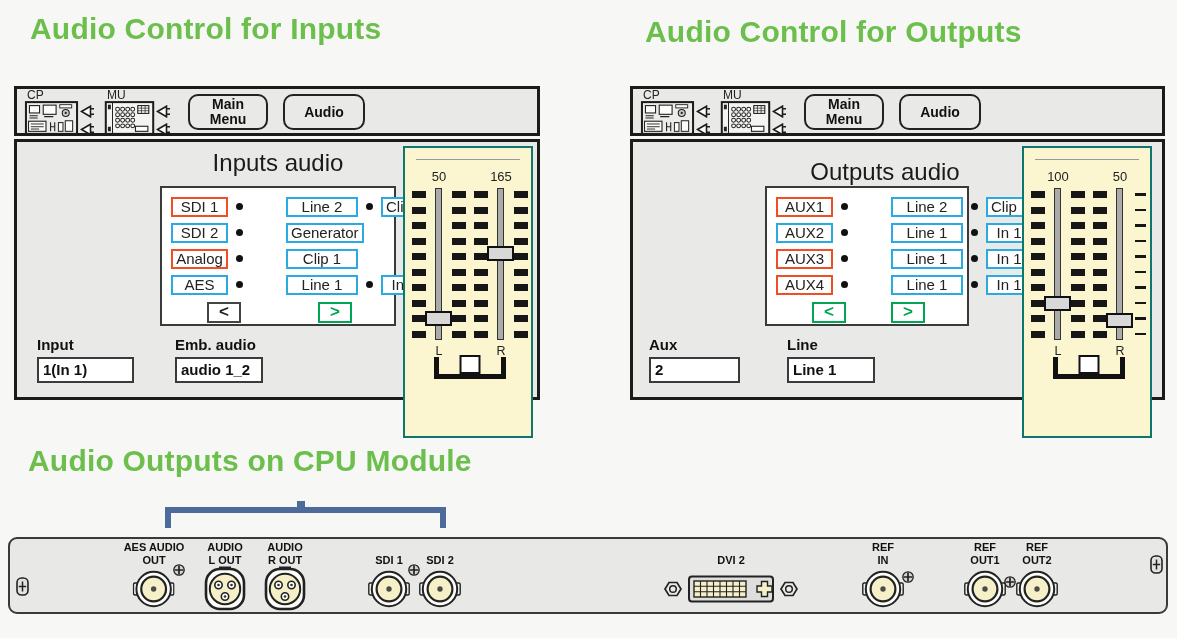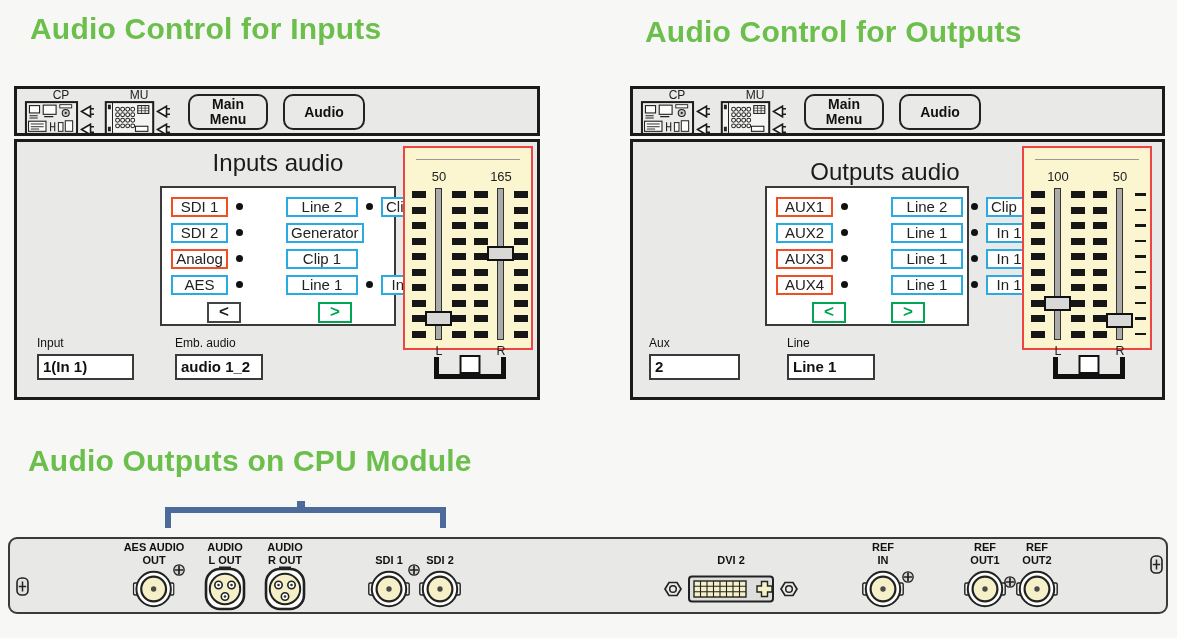--- a/index.html
+++ b/index.html
@@ -28,21 +28,21 @@
     padding: 1px 7px 0;
     gap: 9px;
   }
   .p-body {
     position: relative;
     margin-top: 3px;
     height: 261px;
     background: var(--c-panel-bg, #e9e9e7);
     border: 3px solid #1b1b1b;
   }
-  .device { display: flex; flex-direction: column; align-items: center; }
+  .device { display: flex; flex-direction: column; }
   .dev-label { font-size: 12px; line-height: 11px; color: #222; margin-left: 3px; }
   .dev-row { display: flex; align-items: center; height: 34px; }
   .plugs { display: flex; flex-direction: column; justify-content: space-between; height: 28px; margin-left: 1px; }
   .icon-slot { display: inline-flex; }
   .hbtn {
     height: 36px; margin-top: 4px;
     border: 2.5px solid #222; border-radius: 10px;
     background: transparent;
     font-family: inherit; font-weight: bold; font-size: 14px; line-height: 15px;
     color: #111; padding: 0 6px; cursor: pointer;
@@ -66,28 +66,28 @@
   .m-arrows { display: flex; justify-content: space-between; padding: 2px 42px 0 36px; }
   .arrow {
     width: 34px; height: 21px; border: 2px solid #444;
     font-weight: bold; font-size: 17px; line-height: 1;
     display: flex; align-items: center; justify-content: center; padding-bottom: 2px;
     cursor: pointer;
   }
   .arrow.dark { border-color: #444; color: #222; }
   .arrow.green { border-color: var(--c-green, #00a651); color: var(--c-green, #00a651); }
   .field { position: absolute; }
-  .f-label { font-size: 12px; font-weight: normal; color: #111; margin-bottom: 4px; }
+  .f-label { font-size: 15px; font-weight: bold; color: #111; margin-bottom: 4px; }
   .f-value {
     width: 100%; height: 26px; border: 2px solid #3a3a3a; background: #fff;
     font-size: 15px; font-weight: bold; color: #111; padding: 2px 4px 0;
   }
   .fader-panel {
-    position: absolute; top: 4px; width: 130px; height: 204px;
-    background: var(--c-fader-bg, #fbf6cf); border: 2px solid #ef4444;
+    position: absolute; top: 4px; width: 130px; height: 292px;
+    background: var(--c-fader-bg, #fbf6cf); border: 2px solid #0f766e;
   }
   .hairline { position: absolute; top: 11px; left: 11px; right: 11px; height: 1px; background: #999; }
   .fnum { position: absolute; top: 21px; width: 56px; text-align: center; font-size: 13px; color: #222; }
   .fader { position: absolute; top: 40px; width: 56px; height: 156px; }
   .track { position: absolute; left: 24px; top: 0; width: 7px; height: 152px; background: #ababa9; border: 1px solid #333; }
   .seg { position: absolute; width: 14px; height: 7px; background: #161616; }
   .seg.l { left: 1px; }
   .seg.r { left: 41px; }
   .seg.dash { width: 11px; height: 2.5px; }
   .seg.dash.r { left: 43px; }

